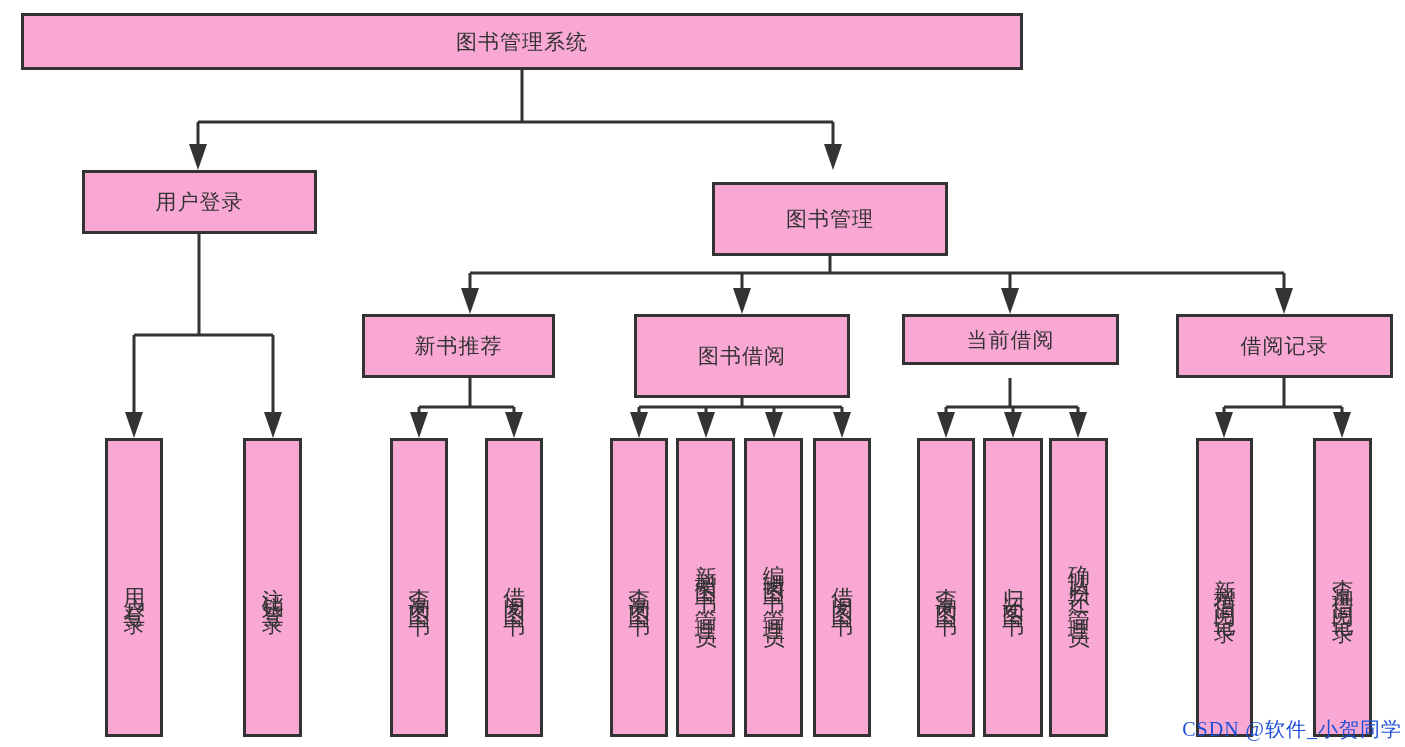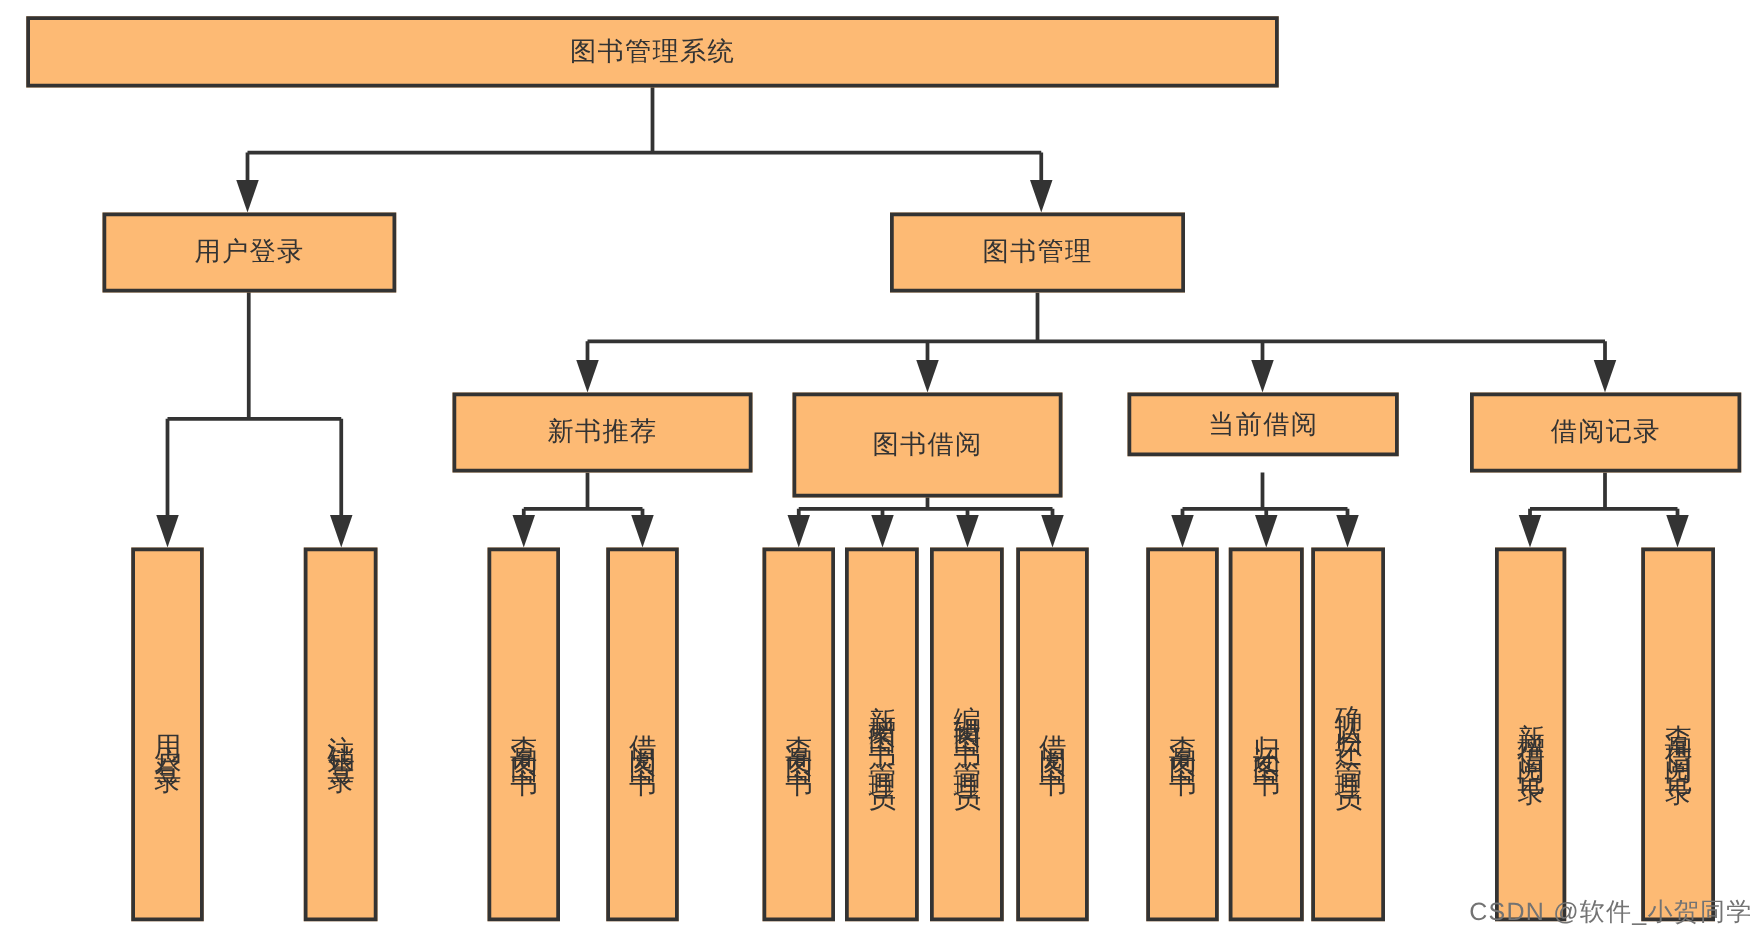--- a/index.html
+++ b/index.html
@@ -8,21 +8,21 @@
     width:1405px;height:747px;
     background:#ffffff;
     overflow:hidden;
     font-family:"Liberation Sans","DejaVu Sans",sans-serif;
   }
   svg.connectors{position:absolute;left:0;top:0;width:1405px;height:747px;}
   .box{
     position:absolute;
     box-sizing:border-box;
     border:3px solid #333333;
-    background:#fdba74;
+    background:#f9a8d4;
     color:#333333;
     display:flex;
     align-items:center;
     justify-content:center;
     font-size:21px;
     line-height:1.2;
     white-space:nowrap;
   }
   .box.h{letter-spacing:1px;}
   .box.v{
@@ -30,22 +30,23 @@
     text-orientation:mixed;
     letter-spacing:9px;
     font-size:22px;
     white-space:normal;
   }
   .watermark{
     position:absolute;
     right:3px;
     bottom:4px;
     font-size:20px;
-    color:#737373;
+    color:#1d4ed8;
     letter-spacing:1px;
+    font-family:Liberation Serif, serif;
   }
 </style>
 </head>
 <body>
 
 <div id="canvas">
 
   <svg class="connectors" viewBox="0 0 1405 747" xmlns="http://www.w3.org/2000/svg">
 
     <path d="M522 69 V122 M198 122 H833 M198 122 V146 M833 122 V146
@@ -75,23 +76,23 @@
       <polygon points="1004,412 1022,412 1013,438"></polygon>
       <polygon points="1069,412 1087,412 1078,438"></polygon>
       <polygon points="1215,412 1233,412 1224,438"></polygon>
       <polygon points="1333,412 1351,412 1342,438"></polygon>
     </g>
   </svg>
 
   <div class="box h" style="left:21px;top:13px;width:1002px;height:57px">图书管理系统</div>
 
   <div class="box h" style="left:82px;top:170px;width:235px;height:64px">用户登录</div>
-  <div class="box h" style="left:712px;top:170px;width:236px;height:64px">图书管理</div>
+  <div class="box h" style="left:712px;top:182px;width:236px;height:74px">图书管理</div>
 
-  <div class="box h" style="left:362px;top:314px;width:240px;height:64px">新书推荐</div>
+  <div class="box h" style="left:362px;top:314px;width:193px;height:64px">新书推荐</div>
   <div class="box h" style="left:634px;top:314px;width:216px;height:84px">图书借阅</div>
   <div class="box h" style="left:902px;top:314px;width:217px;height:51px">当前借阅</div>
   <div class="box h" style="left:1176px;top:314px;width:217px;height:64px">借阅记录</div>
 
   <div class="box v" style="left:105px;top:438px;width:58px;height:299px">用户登录</div>
   <div class="box v" style="left:243px;top:438px;width:59px;height:299px">注销登录</div>
 
   <div class="box v" style="left:390px;top:438px;width:58px;height:299px">查询图书</div>
   <div class="box v" style="left:485px;top:438px;width:58px;height:299px">借阅图书</div>
 

